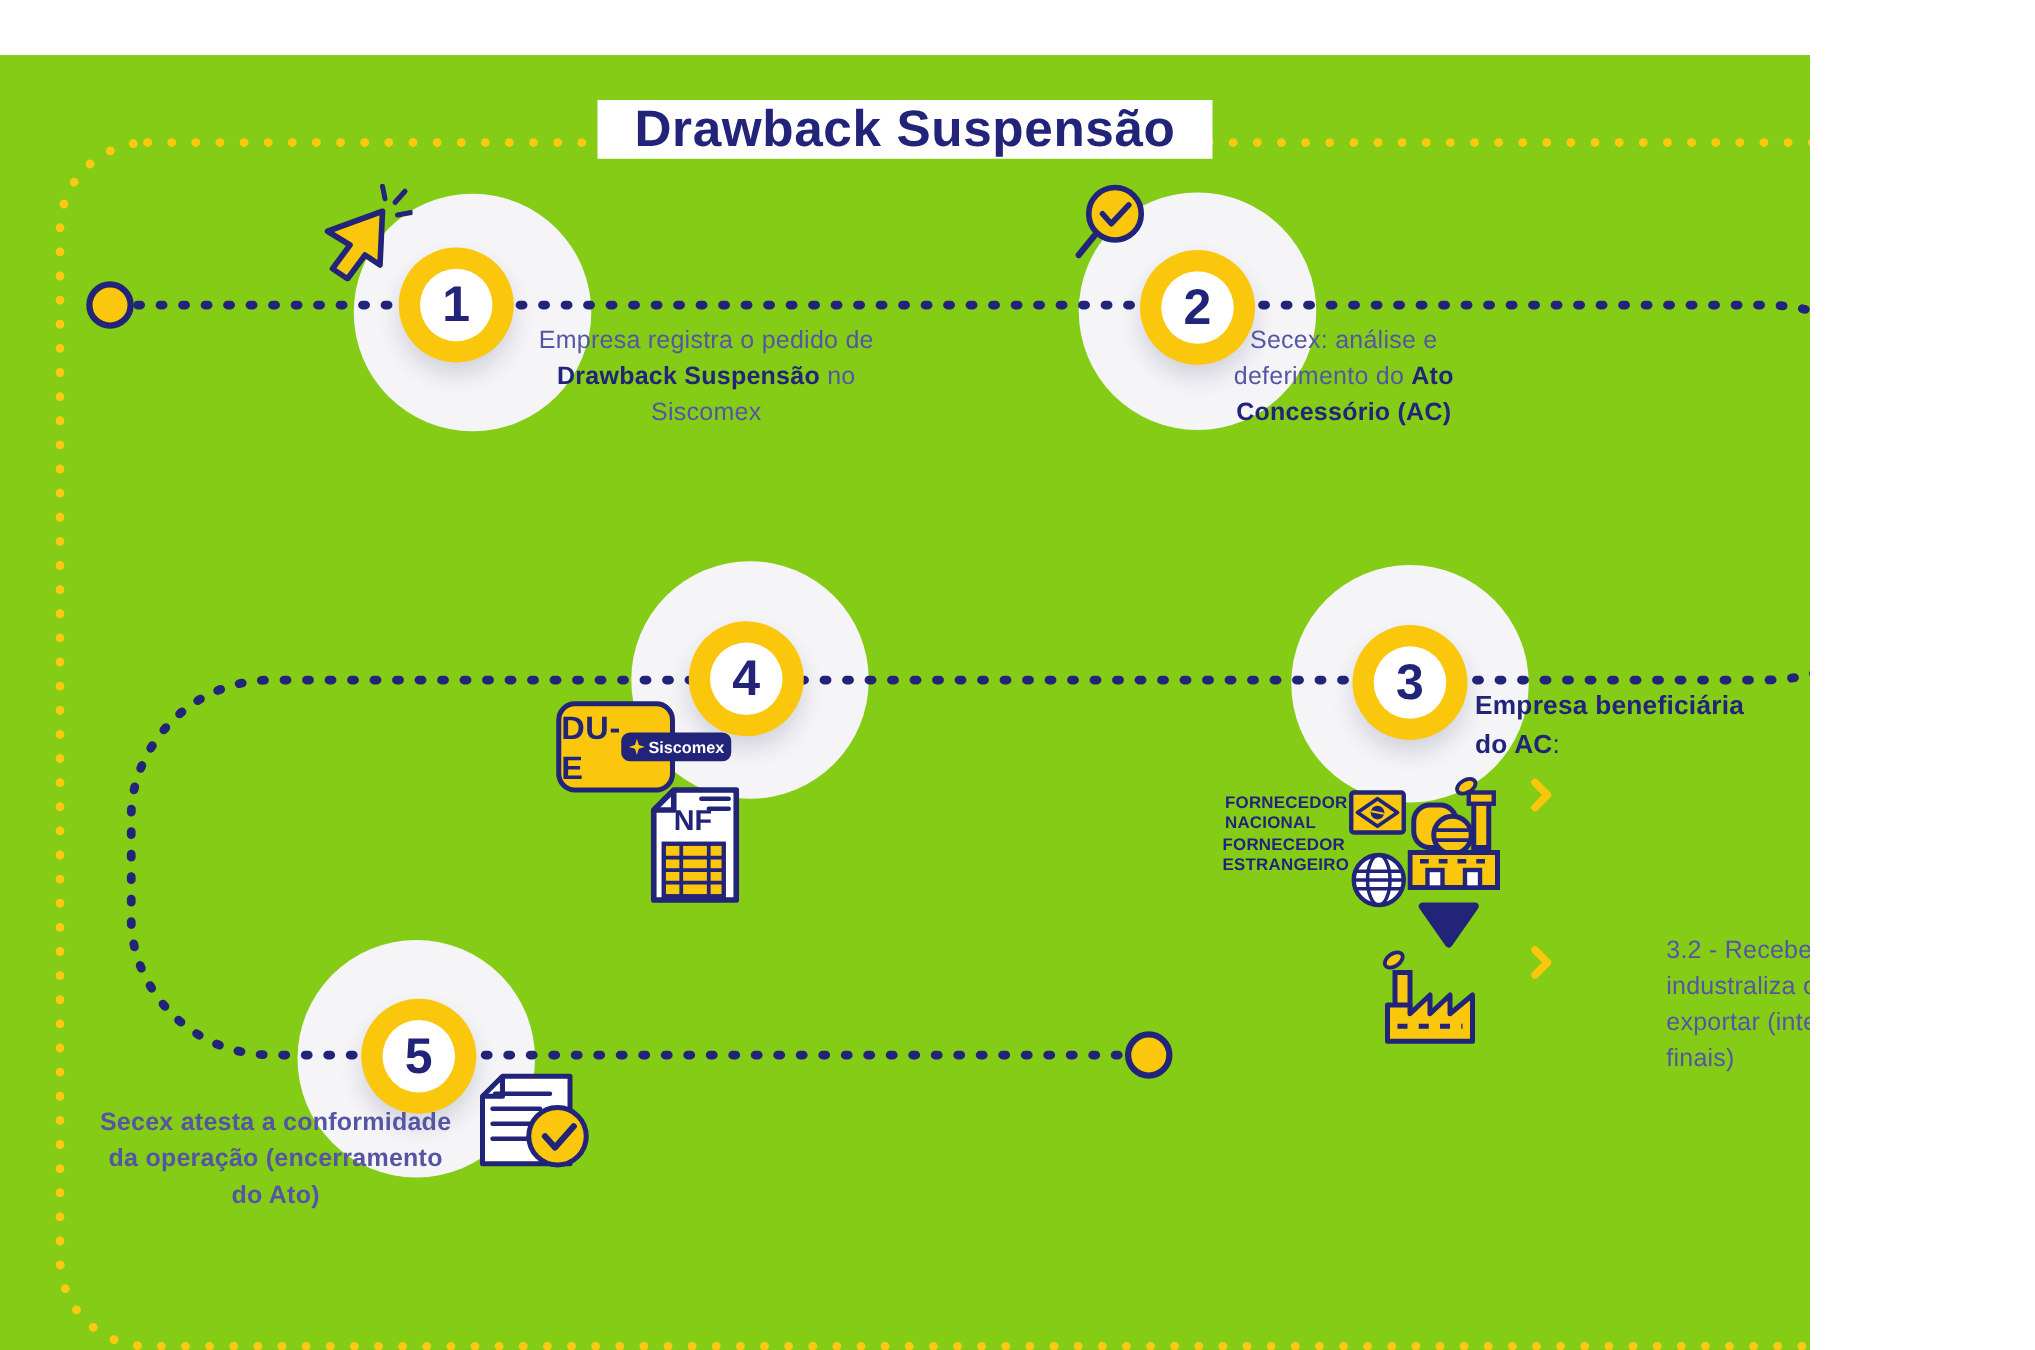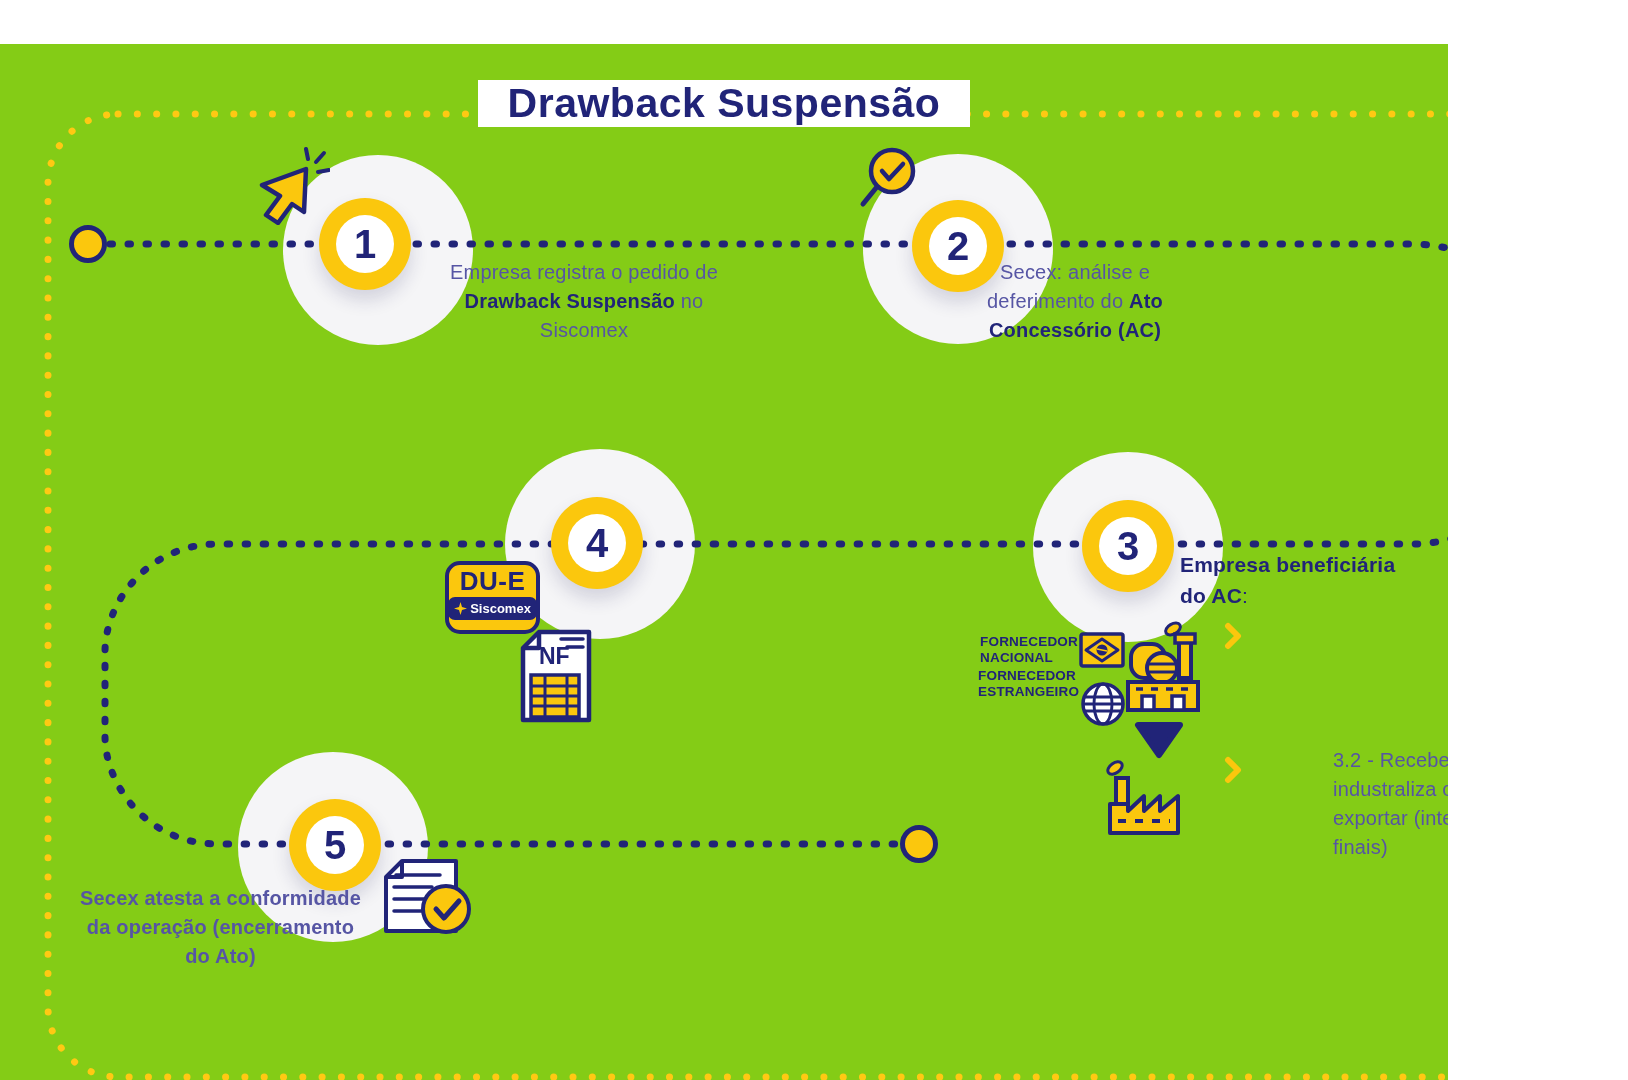--- a/index.html
+++ b/index.html
@@ -29,21 +29,21 @@
   .txt.left{text-align:left;}
   .h3head{position:absolute;color:var(--navy);font-size:21px;line-height:31px;
           font-weight:bold;text-align:left;z-index:3;letter-spacing:.2px;}
   .h3head .colon{font-weight:normal;}
   .small-label{position:absolute;color:var(--navy);font-size:13.5px;line-height:16px;
           font-weight:bold;text-align:left;z-index:3;letter-spacing:.2px;}
   .icon{position:absolute;z-index:3;}
   .icon svg{display:block;}
   .due-badge{position:absolute;z-index:3;width:95px;height:73px;background:var(--yellow);
              border:4px solid var(--navy);border-radius:15px;box-sizing:border-box;
-             display:flex;flex-direction:column;align-items:center;justify-content:flex-start;}
+             display:flex;flex-direction:row;align-items:center;justify-content:flex-start;}
   .due-title{color:var(--navy);font-size:26px;font-weight:bold;letter-spacing:.5px;line-height:32px;}
   .due-bar{display:flex;align-items:center;justify-content:center;gap:3px;background:var(--navy);
            border-radius:7px;height:23px;padding:0 6px;margin-top:0px;}
   .due-sub{color:#fff;font-size:13px;font-weight:bold;}
   .nf-label{position:absolute;color:var(--navy);font-weight:bold;font-size:23px;z-index:4;}
   .secex-label{position:absolute;color:var(--navy);font-weight:bold;font-size:15px;
                letter-spacing:1px;z-index:4;text-align:center;}
 </style>
 </head>
 <body>
@@ -87,21 +87,21 @@
     <div class="inner">
       <span class="num">4</span>
     </div>
   </div>
   <div class="step-circle" style="left:289px;top:755px;">
     <div class="inner">
       <span class="num">5</span>
     </div>
   </div>
 
-  <div class="txt" style="left:419px;top:214px;width:330px;">
+  <div class="txt" style="left:400px;top:214px;width:330px;">
     <span>Empresa registra o pedido de</span><br>
     <span class="bold">Drawback Suspensão</span><span> no</span><br>
     <span>Siscomex</span>
   </div>
 
   <div class="txt" style="left:925px;top:214px;width:300px;">
     <span>Secex: análise e</span><br>
     <span>deferimento do </span><span class="bold">Ato</span><br>
     <span class="bold">Concessório (AC)</span>
   </div>

